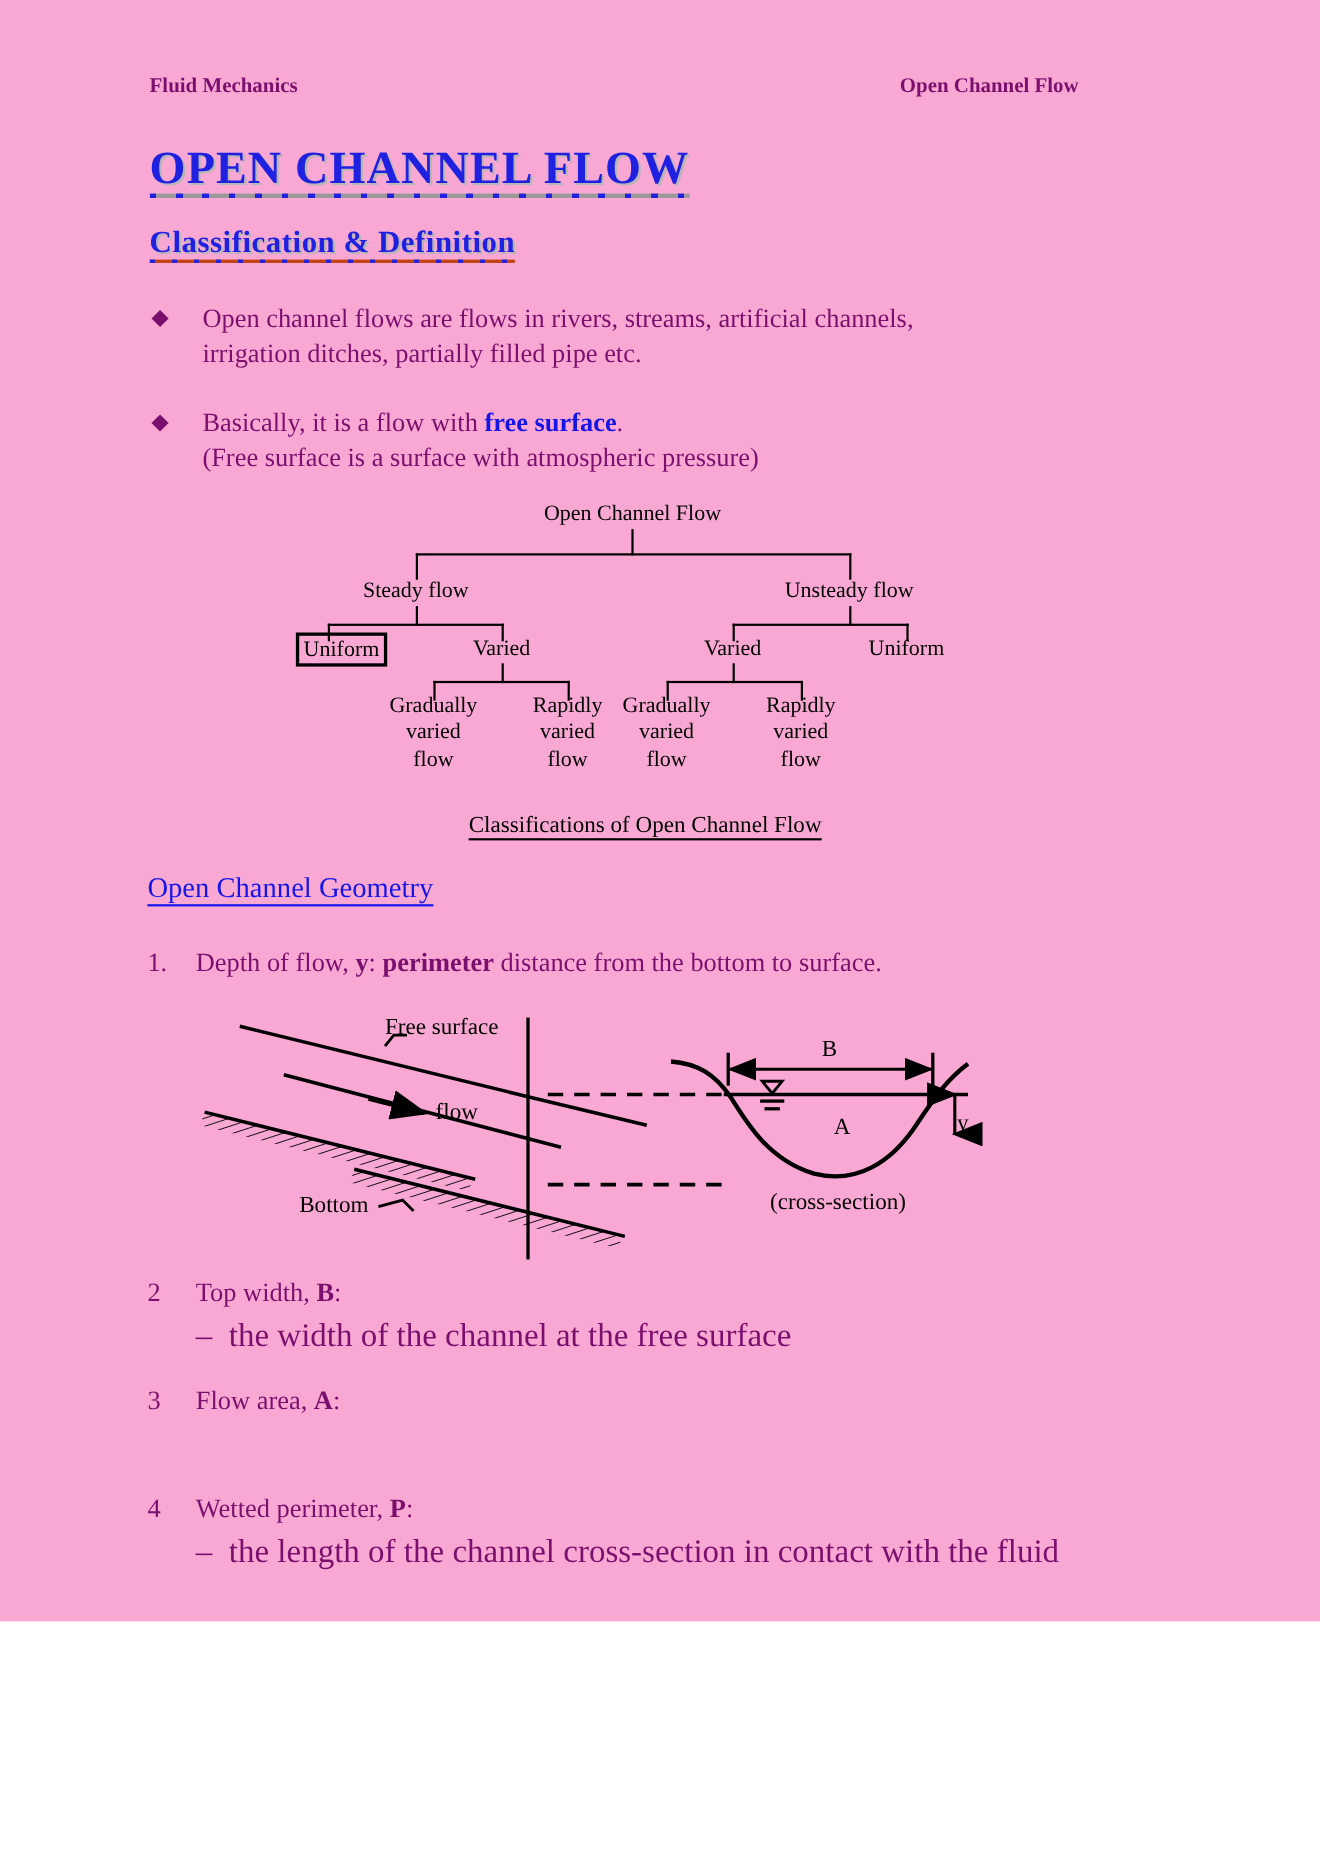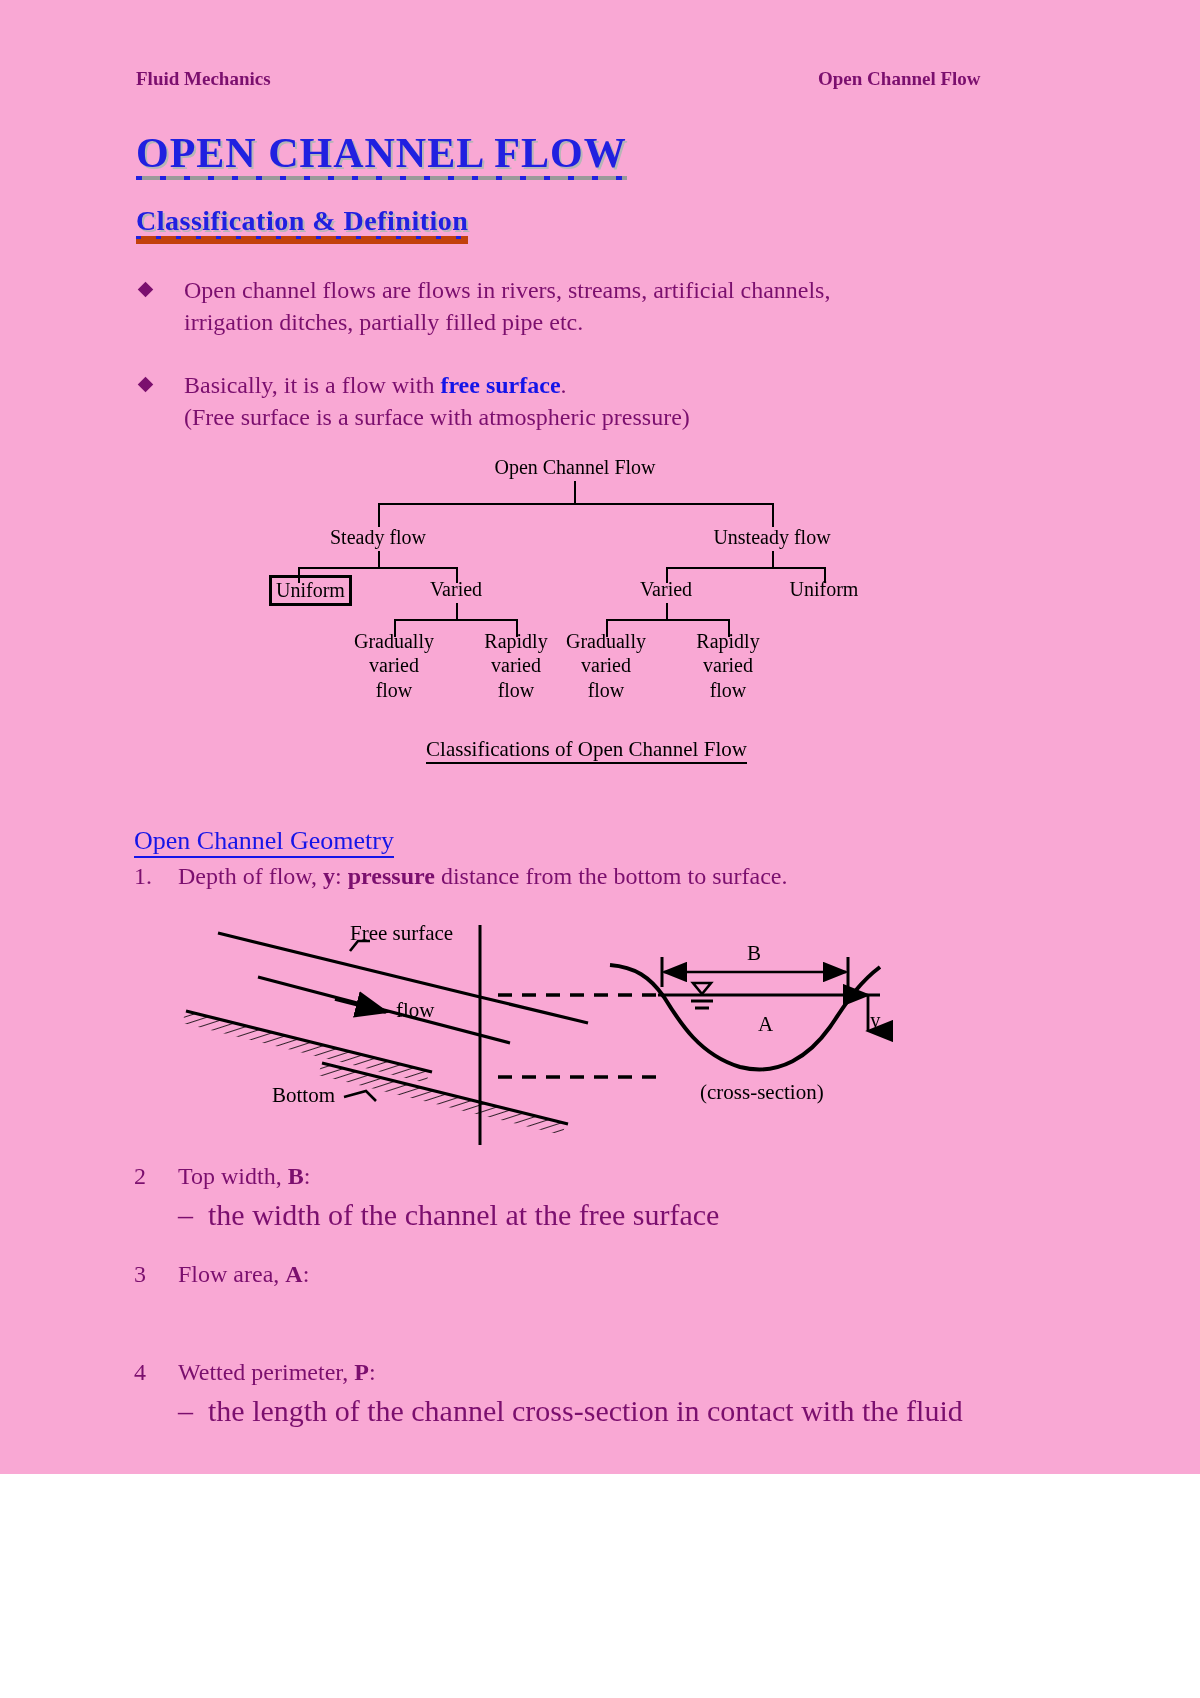--- a/index.html
+++ b/index.html
@@ -61,21 +61,21 @@
   }
   .emboss-sub {
     position: absolute;
     left: 136px;
     top: 207px;
     font-size: 28px;
     font-weight: bold;
     letter-spacing: 0.5px;
     color: #2020E0;
     text-shadow: 2px 2px 0 #b6b6b6;
-    border-bottom: 8px solid #c2410c;
+    border-bottom: 3px solid #c2410c;
     padding-bottom: 1px;
     white-space: nowrap;
     line-height: 1.0;
   }
   .emboss-sub .u2 {
     position: absolute;
     left: 0; right: 0; bottom: -3px;
     height: 3px;
     background: repeating-linear-gradient(to right,
         #2020E0 0px, #2020E0 5px, transparent 5px, transparent 20px);
@@ -298,25 +298,25 @@
       <span>Rapidly</span><br>
       <span>varied</span><br>
       <span>flow</span>
     </div>
 
     <div class="chart-caption" style="top:282px;">
       <span>Classifications of Open Channel Flow</span>
     </div>
   </div>
 
-  <div class="link-head" style="top:826px;font-family:Liberation Serif, serif;">Open Channel Geometry</div>
+  <div class="link-head" style="top:792px;font-family:Liberation Serif, serif;">Open Channel Geometry</div>
 
   <div class="num-item" style="top:860px;">
     <span class="n">1.</span>
-    <div class="body"><span>Depth of flow, </span><b>y</b><span>: </span><b>pressure</b><span> distance from the bottom to surface.</span></div>
+    <div class="body"><span>Depth of flow, </span><b>y</b><span>: </span><b>perimeter</b><span> distance from the bottom to surface.</span></div>
   </div>
 
   <div class="figure">
     <svg width="790" height="235" viewBox="0 0 790 235" xmlns="http://www.w3.org/2000/svg">
       <defs>
         <pattern id="hatch" width="7" height="7" patternTransform="rotate(72)" patternUnits="userSpaceOnUse">
           <line x1="0" y1="0" x2="0" y2="7" stroke="#000" stroke-width="1.6"></line>
         </pattern>
         <marker id="arrR" markerWidth="10" markerHeight="8" refX="9" refY="4" orient="auto">
           <path d="M0,0 L10,4 L0,8 Z" fill="#000"></path>

